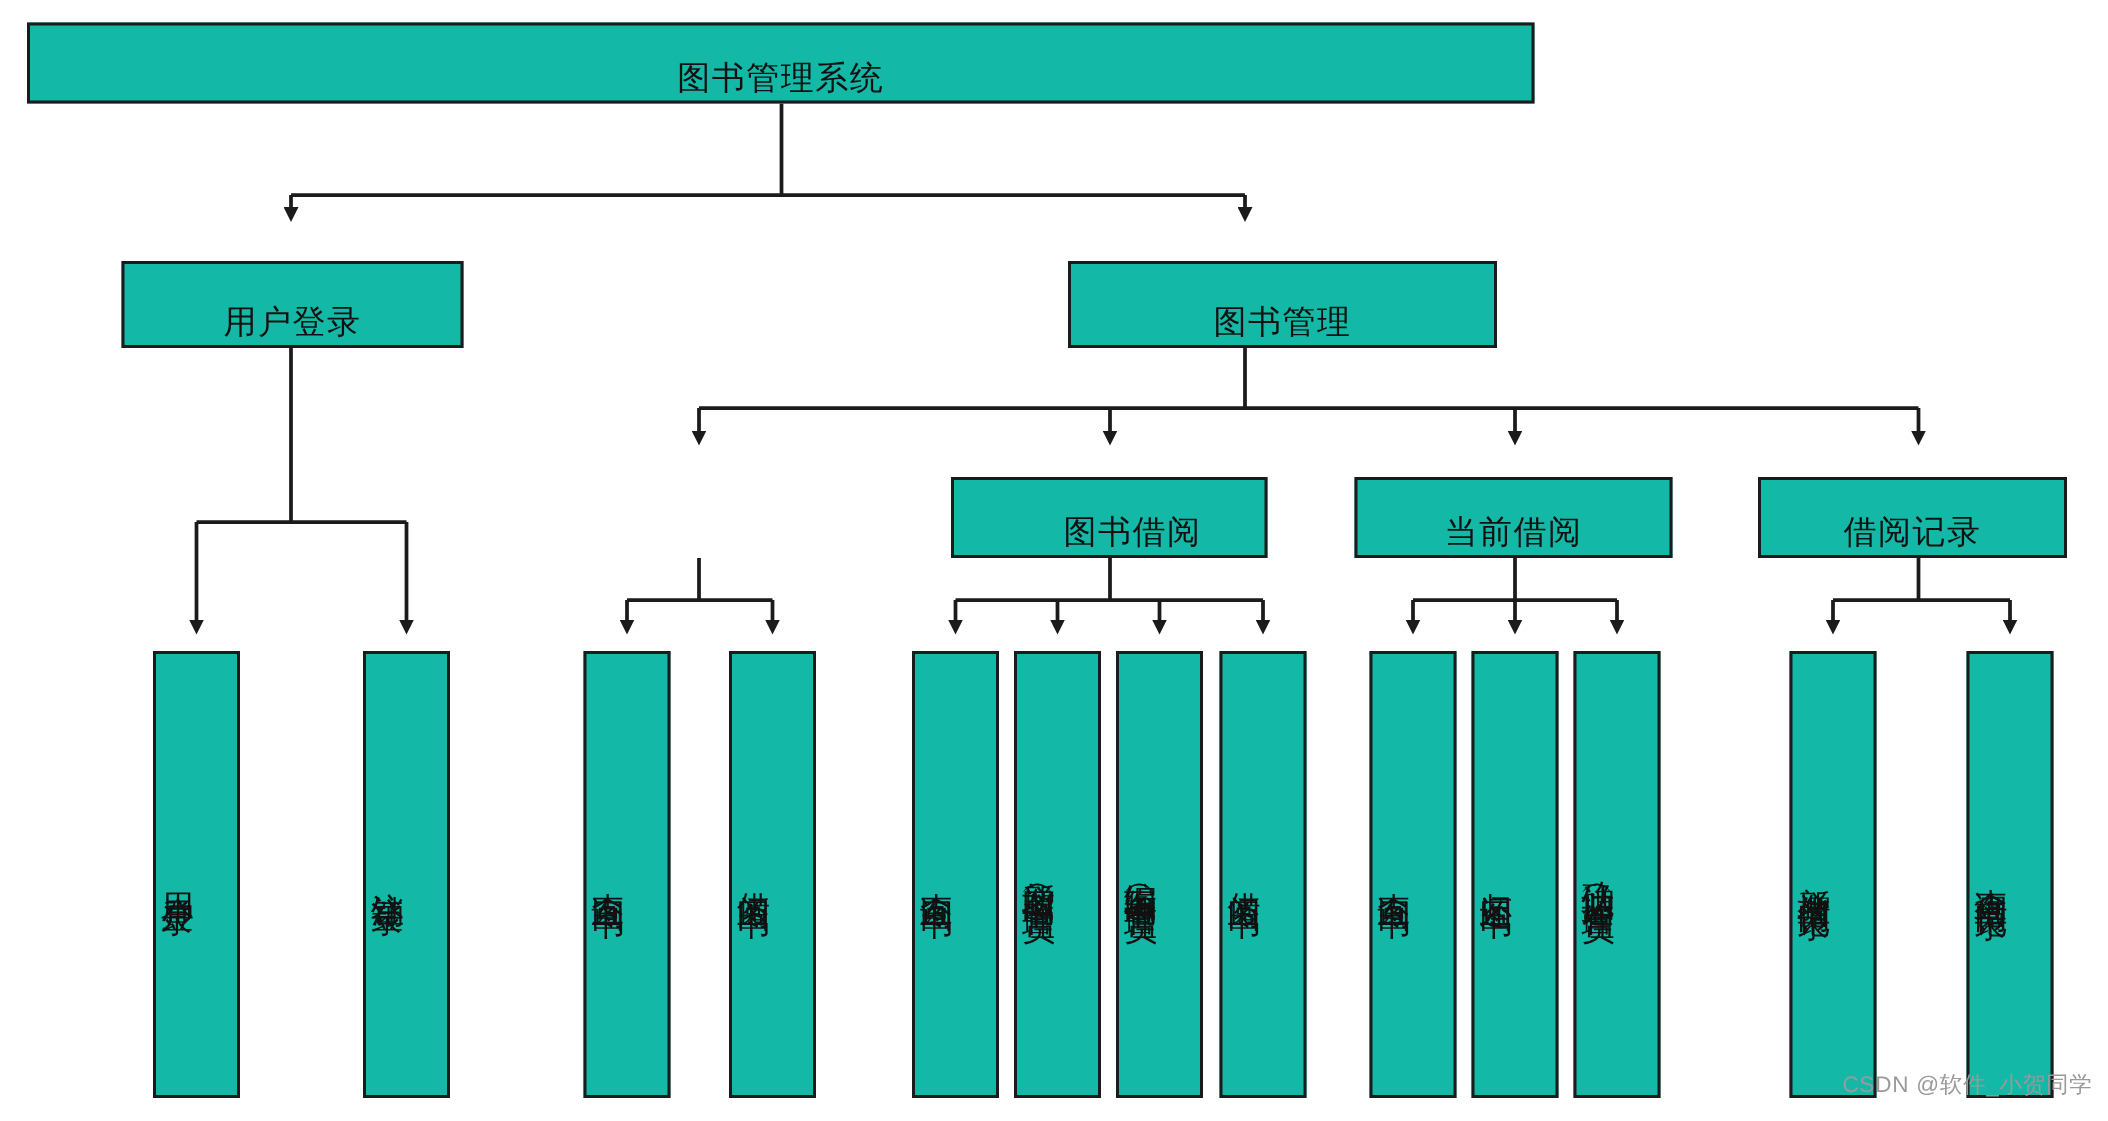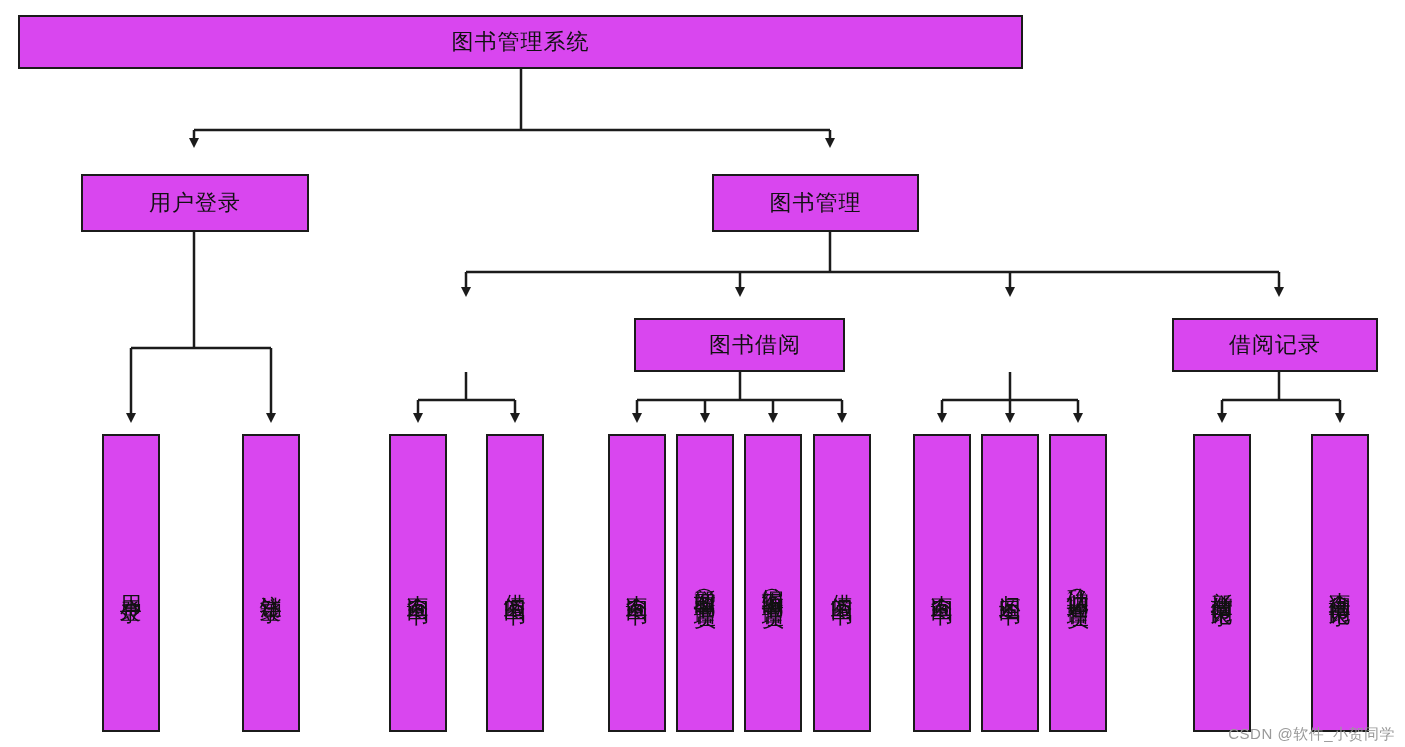--- a/index.html
+++ b/index.html
@@ -15,23 +15,23 @@
     position: relative;
     width: 1405px;
     height: 747px;
     background: #ffffff;
     overflow: hidden;
   }
   .node {
     position: absolute;
     box-sizing: border-box;
     border: 2px solid #1b1b1b;
-    background: #d946ef;
+    background: #14b8a6;
     display: flex;
-    align-items: center;
+    align-items: flex-end;
     justify-content: center;
     text-align: center;
     color: #111111;
   }
   .node.horiz {
     font-size: 22px;
     letter-spacing: 1px;
   }
   .node.vert {
     writing-mode: vertical-rl;
@@ -50,21 +50,21 @@
     position: absolute;
     left: 0;
     top: 0;
     width: 1405px;
     height: 747px;
     pointer-events: none;
   }
   .watermark {
     position: absolute;
     right: 10px;
-    bottom: 3px;
+    bottom: 14px;
     font-size: 15px;
     color: #9a9a9a;
     letter-spacing: 0.5px;
     white-space: nowrap;
   }
 </style>
 </head>
 <body>
 
 <div id="canvas">
@@ -120,29 +120,32 @@
   </svg>
 
   <div class="node horiz" style="left:18px; top:15px; width:1005px; height:54px;">
     <span class="label">图书管理系统</span>
   </div>
 
   <div class="node horiz" style="left:81px; top:174px; width:228px; height:58px;">
     <span class="label">用户登录</span>
   </div>
 
-  <div class="node horiz" style="left:712px; top:174px; width:207px; height:58px;">
+  <div class="node horiz" style="left:712px; top:174px; width:286px; height:58px;">
     <span class="label">图书管理</span>
   </div>
 
 
   <div class="node horiz" style="left:634px; top:318px; width:211px; height:54px;padding-left:31px;">
     <span class="label">图书借阅</span>
   </div>
 
+  <div class="node horiz" style="left:903px; top:318px; width:212px; height:54px;">
+    <span class="label">当前借阅</span>
+  </div>
 
   <div class="node horiz" style="left:1172px; top:318px; width:206px; height:54px;">
     <span class="label">借阅记录</span>
   </div>
 
   <div class="node vert" style="left:102px; top:434px; width:58px; height:298px;">
     <span class="label">用户登录</span>
   </div>
 
   <div class="node vert" style="left:242px; top:434px; width:58px; height:298px;">

